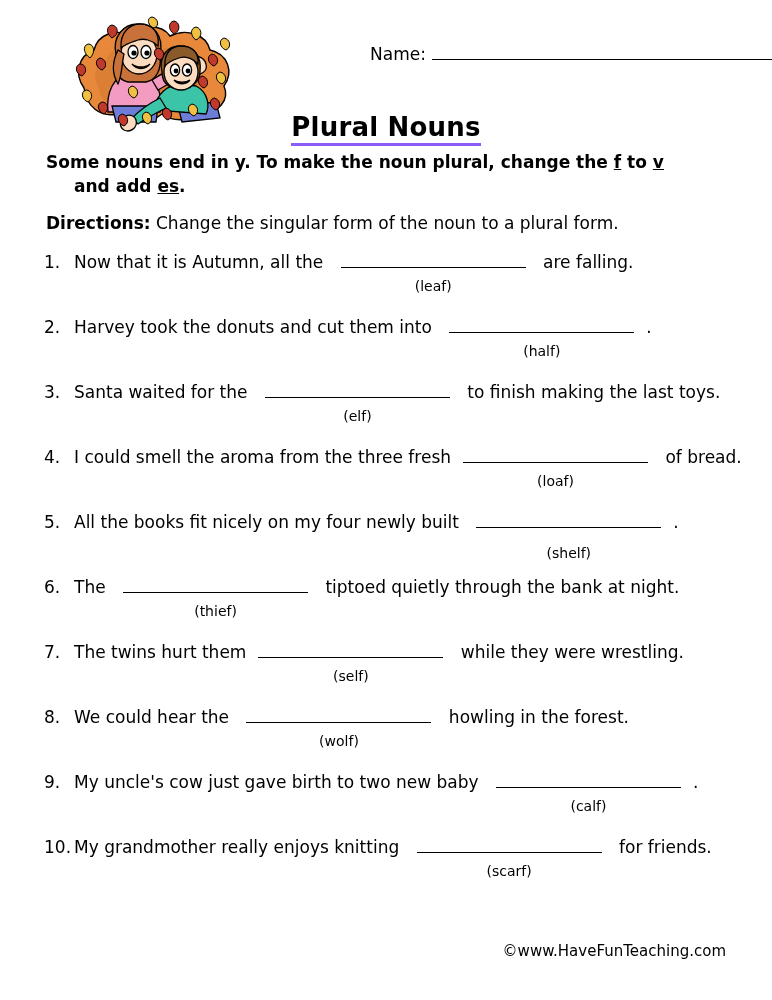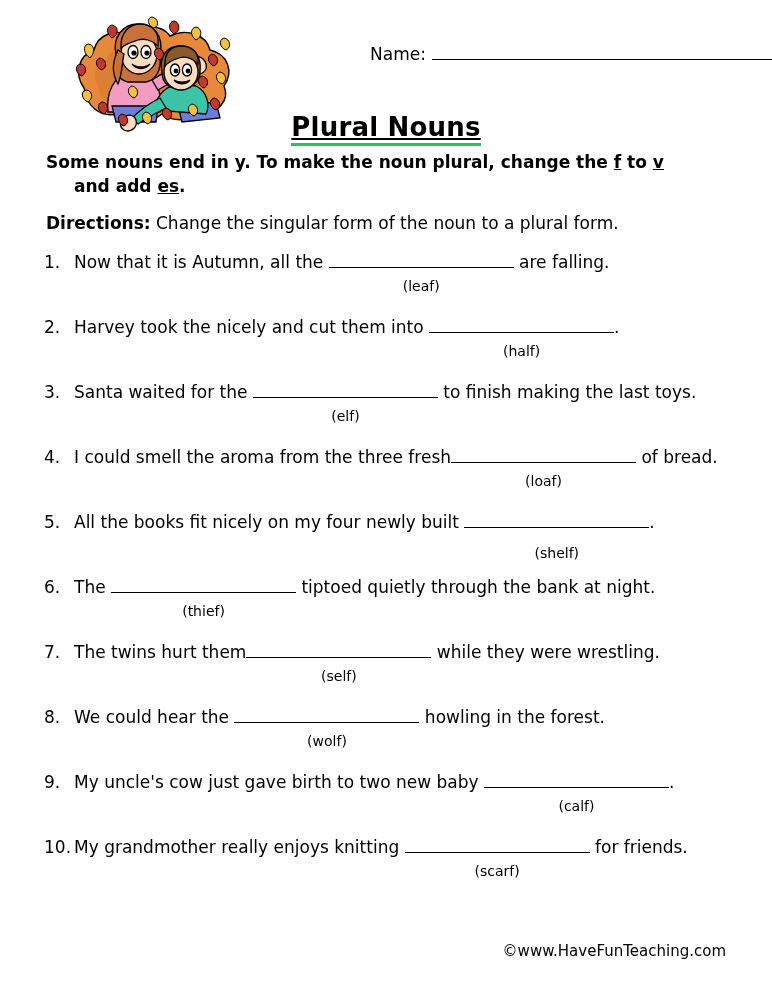--- a/index.html
+++ b/index.html
@@ -53,23 +53,22 @@
     position: absolute;
     left: 0;
     right: 0;
     top: 112px;
     text-align: center;
     font-size: 26px;
     font-weight: bold;
     letter-spacing: 0.2px;
   }
   .worksheet-title span {
-    border-bottom: 3px solid #22c55e;
+    border-bottom: 3px solid #8b5cf6;
     padding-bottom: 1px;
-    text-decoration: underline;
   }
 
   
   .rule {
     margin: 0;
     padding: 0 40px 0 46px;
     font-size: 17px;
     font-weight: bold;
     line-height: 1.42;
   }
@@ -110,20 +109,21 @@
   }
   .q-num {
     width: 30px;
     flex: 0 0 30px;
     white-space: pre;
   }
   .q-body {
     display: flex;
     align-items: baseline;
     white-space: pre;
+    gap: 12px;
   }
   .blank {
     display: inline-block;
     border-bottom: 1.6px solid #000;
     height: 13px;
     position: relative;
   }
   .hint {
     position: absolute;
     top: 24px;
@@ -255,21 +255,21 @@
 
 <p class="directions">
   <b>Directions:</b><span> Change the singular form of the noun to a plural form.</span>
 </p>
 
 <div class="questions">
     <div class="q">
       <div class="q-line"><span class="q-num">1.</span><span class="q-body"><span>Now that it is Autumn, all the </span><span class="blank" style="width: 185px;"><span class="hint" style="left: 92.5px;">(leaf)</span></span><span> are falling.</span></span></div>
     </div>
     <div class="q">
-      <div class="q-line"><span class="q-num">2.</span><span class="q-body"><span>Harvey took the nicely and cut them into </span><span class="blank" style="width: 185px;"><span class="hint" style="left: 92.5px;">(half)</span></span><span>.</span></span></div>
+      <div class="q-line"><span class="q-num">2.</span><span class="q-body"><span>Harvey took the donuts and cut them into </span><span class="blank" style="width: 185px;"><span class="hint" style="left: 92.5px;">(half)</span></span><span>.</span></span></div>
     </div>
     <div class="q">
       <div class="q-line"><span class="q-num">3.</span><span class="q-body"><span>Santa waited for the </span><span class="blank" style="width: 185px;"><span class="hint" style="left: 92.5px;">(elf)</span></span><span> to finish making the last toys.</span></span></div>
     </div>
     <div class="q">
       <div class="q-line"><span class="q-num">4.</span><span class="q-body"><span>I could smell the aroma from the three fresh</span><span class="blank" style="width: 185px;"><span class="hint" style="left: 92.5px;">(loaf)</span></span><span> of bread.</span></span></div>
     </div>
     <div class="q">
       <div class="q-line"><span class="q-num">5.</span><span class="q-body"><span>All the books fit nicely on my four newly built </span><span class="blank" style="width: 185px;"><span class="hint" style="left: 92.5px; margin-top: 7px;">(shelf)</span></span><span>.</span></span></div>
     </div>

